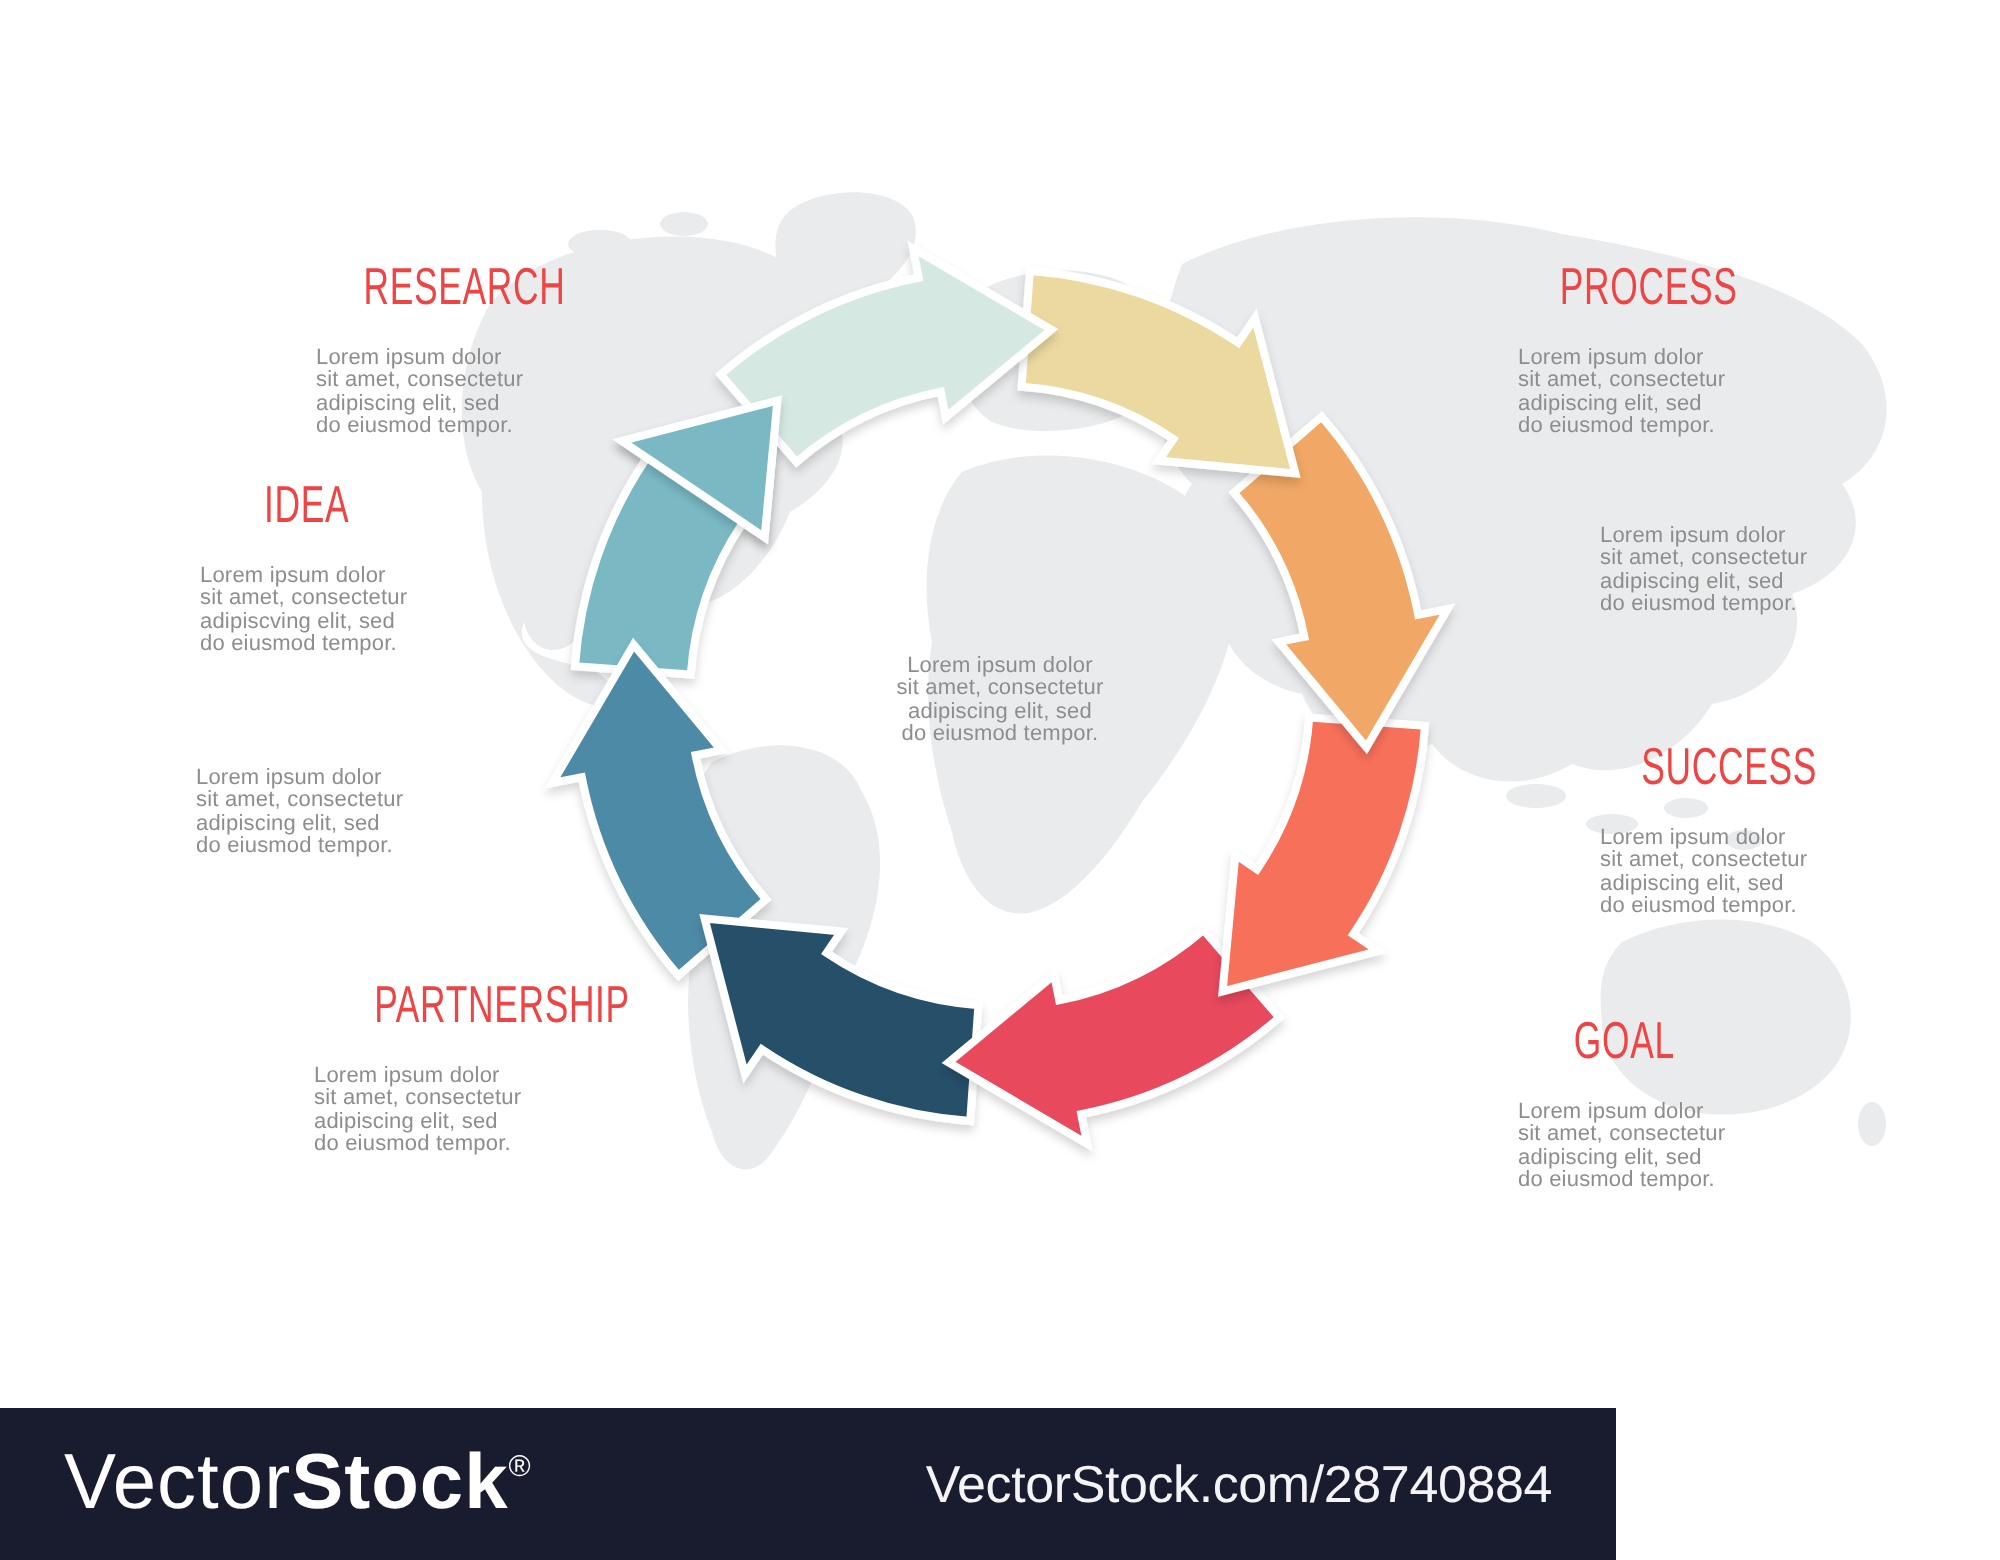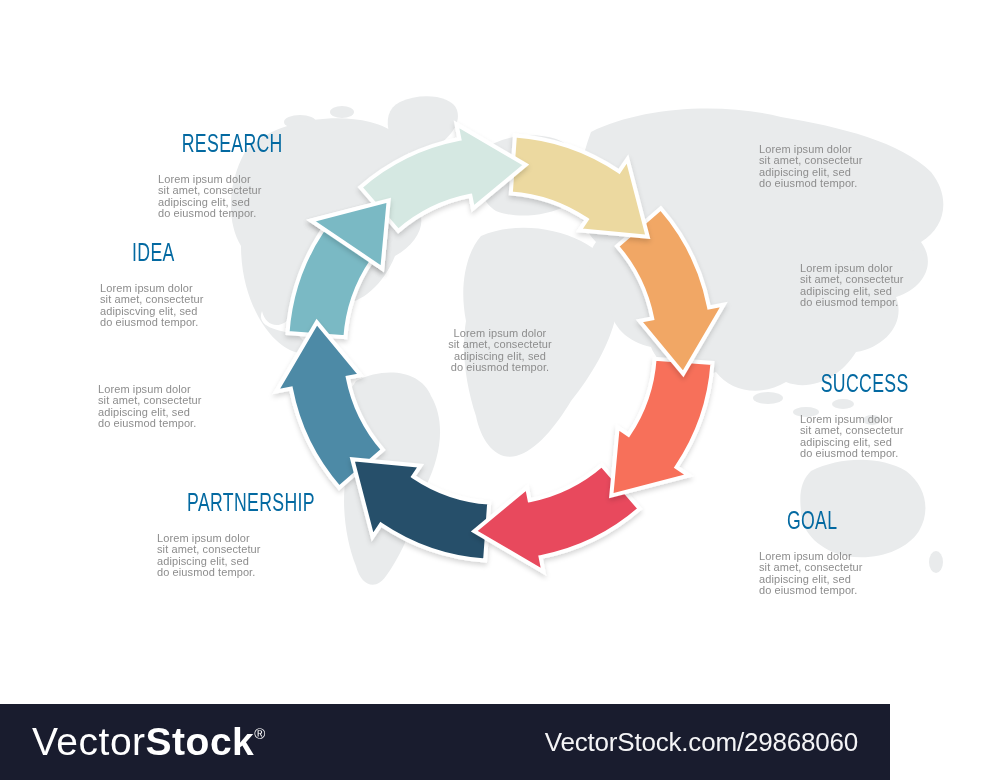--- a/index.html
+++ b/index.html
@@ -6,21 +6,21 @@
   body{
     width:1000px;height:780px;position:relative;overflow:hidden;
     background:#ffffff;
     font-family:"Liberation Sans", sans-serif;
   }
   svg.layer{position:absolute;left:0;top:0;width:1000px;height:780px;}
 
   
   .label-block{position:absolute;width:106px;}
   .seg-title{
-    text-align:center;color:#0369a1;font-size:26px;line-height:30px;
+    text-align:center;color:#ef4444;font-size:26px;line-height:30px;
     font-weight:400;white-space:nowrap;
   }
   .cond{display:inline-block;transform:scaleX(0.68);transform-origin:50% 50%;
         letter-spacing:0.5px;white-space:nowrap;}
   .seg-body{
     margin-top:16px;color:#8d8d8d;font-size:11px;line-height:11.4px;
     white-space:pre-line;text-align:left;letter-spacing:0.1px;
   }
   .pos-research   {left:158px;top:128px;}
   .pos-process    {left:759px;top:128px;}
@@ -29,21 +29,21 @@
   .pos-aspiration {left: 98px;top:368px;}
   .pos-success    {left:800px;top:368px;}
   .pos-partnership{left:157px;top:487px;}
   .pos-goal       {left:759px;top:505px;}
 
   .center-block{position:absolute;left:430px;top:312px;width:140px;text-align:center;}
   .center-block .seg-body{text-align:center;}
 
   
   .bottom-bar{
-    position:absolute;left:0;top:704px;width:890px;height:76px;
+    position:absolute;left:0;top:704px;width:808px;height:76px;
     display:flex;align-items:center;justify-content:space-between;
     padding:0 32px;box-sizing:border-box;background:#191c2e;
   }
   .logo{color:#ffffff;font-size:39px;white-space:nowrap;}
   .logo .lt{font-weight:400;letter-spacing:0.5px;}
   .logo .bd{font-weight:700;letter-spacing:0.5px;}
   .logo .reg{font-size:15px;vertical-align:16px;font-weight:400;}
   .url{color:#f4f4f6;font-size:26px;font-weight:400;letter-spacing:-0.2px;white-space:nowrap;}
 </style>
 </head>
@@ -97,20 +97,21 @@
   </svg>
 
 <div class="label-block pos-research">
   <div class="seg-title"><span class="cond">RESEARCH</span></div>
   <div class="seg-body">Lorem ipsum dolor
 sit amet, consectetur
 adipiscing elit, sed
 do eiusmod tempor.</div>
 </div>
 <div class="label-block pos-process">
+  <div class="seg-title"><span class="cond">PROCESS</span></div>
   <div class="seg-body">Lorem ipsum dolor
 sit amet, consectetur
 adipiscing elit, sed
 do eiusmod tempor.</div>
 </div>
 <div class="label-block pos-income">
   <div class="seg-body">Lorem ipsum dolor
 sit amet, consectetur
 adipiscing elit, sed
 do eiusmod tempor.</div>
@@ -152,14 +153,14 @@
 
 <div class="center-block">
   <div class="seg-body">Lorem ipsum dolor
 sit amet, consectetur
 adipiscing elit, sed
 do eiusmod tempor.</div>
 </div>
 
 <div class="bottom-bar" style="background: rgb(25, 28, 46);">
   <div class="logo"><span class="lt">Vector</span><span class="bd">Stock</span><span class="reg">®</span></div>
-  <div class="url">VectorStock.com/29868060</div>
+  <div class="url">VectorStock.com/28740884</div>
 </div>
 
 </body></html>

